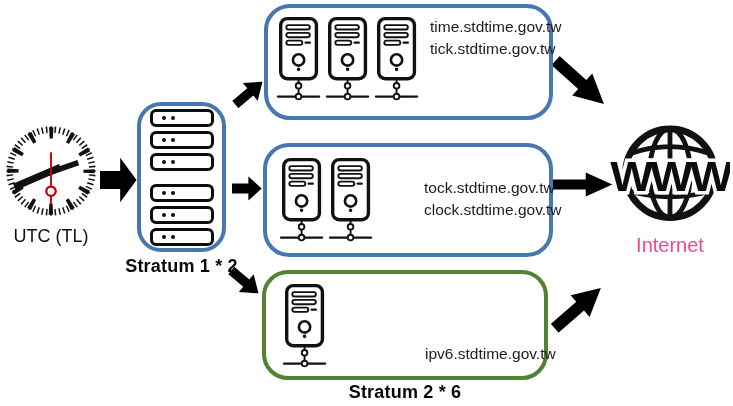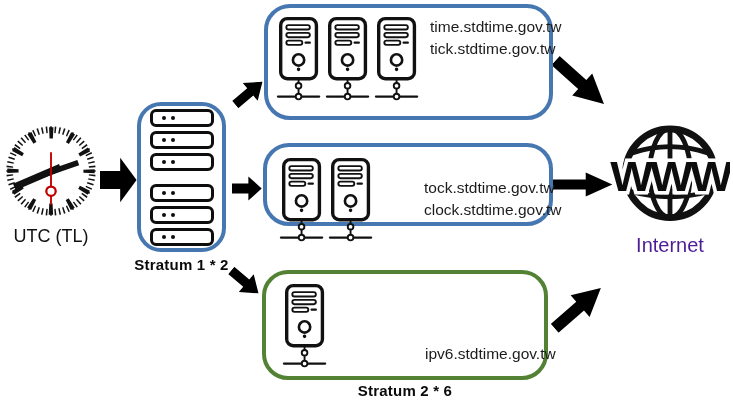--- a/index.html
+++ b/index.html
@@ -28,51 +28,51 @@
     background:#fff; box-sizing:border-box; position:relative;
   }
   .slab::before, .slab::after {
     content:""; position:absolute; top:50%; margin-top:-2px;
     width:4px; height:4px; border-radius:50%; background:#0d0d0d;
   }
   .slab::before { left:9px; }
   .slab::after  { left:18px; }
 
   .stratum-label {
-    position:absolute; text-align:center; font-weight:bold; font-size:15px; color:#0a0a0a;
+    position:absolute; text-align:center; font-weight:bold; font-size:18px; color:#0a0a0a;
     letter-spacing:0.2px;
   }
   .s1-label { left:124px; top:256px; width:115px; }
   .s2-label { left:330px; top:382px; width:150px; }
 
   
   .group-box {
     position:absolute; background:#fff; box-sizing:border-box;
     border:4px solid #4777B1; border-radius:26px;
   }
   .group-box.green { border-color:#548235; }
   .towers { position:absolute; display:flex; gap:2px; }
   .tower { width:47px; height:90px; }
   .domains {
     position:absolute; text-align:center; font-size:15.5px; color:#1c1c1c; line-height:22px;padding-left:12px;
   }
   .box-top    { left:264px; top:4px;   width:289px; height:116px; }
-  .box-mid    { left:263px; top:143px; width:290px; height:83px; }
+  .box-mid    { left:263px; top:143px; width:290px; height:114px; }
   .box-bottom { left:262px; top:270px; width:286px; height:110px; }
   .box-top    .towers { left:8px;  top:6px; }
   .box-mid    .towers { left:12px; top:8px; }
   .box-bottom .towers { left:16px; top:7px; }
   .box-top    .domains { left:150px; right:2px;  top:8px; }
   .box-mid    .domains { left:145px; right:8px;  top:30px; }
   .box-bottom .domains { left:147px; right:10px; top:37px;margin-top:32px; }
 
   
   .internet-group { position:absolute; left:608px; top:123px; width:124px; text-align:center; }
   .internet-group svg { display:block; margin:0 auto; }
-  .internet-label { margin-top:1px; font-size:20px; color:#4c1d95; }
+  .internet-label { margin-top:1px; font-size:20px; color:#ec4899; }
 </style>
 </head>
 <body>
 
 <div class="canvas">
 
   <svg width="0" height="0" style="position:absolute" aria-hidden="true">
     <defs>
       <g id="sym-tower" stroke="#111" fill="none" stroke-linecap="round">
         <rect x="5" y="3" width="38" height="64" rx="7" stroke-width="3.6" fill="#fff"></rect>

